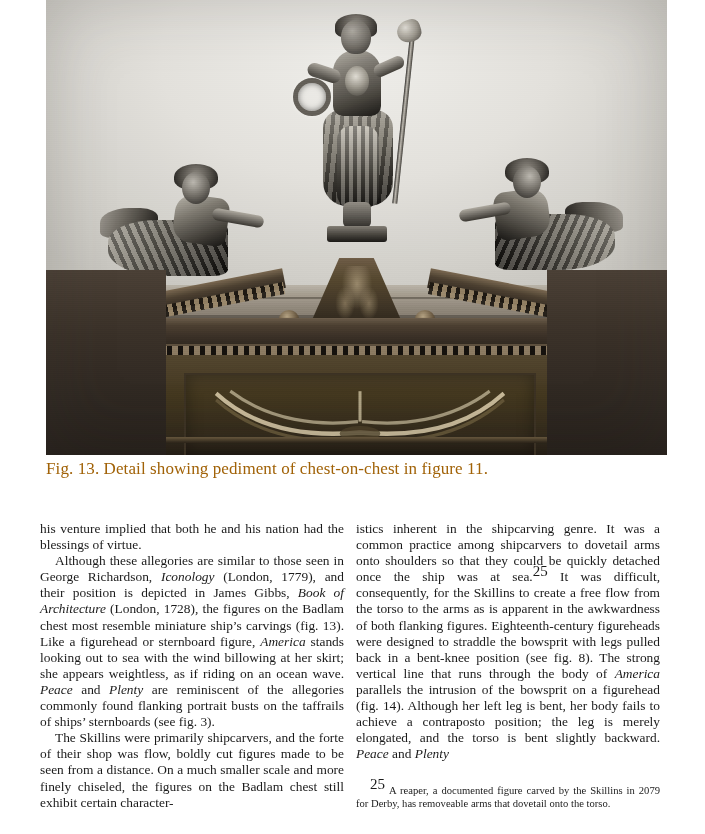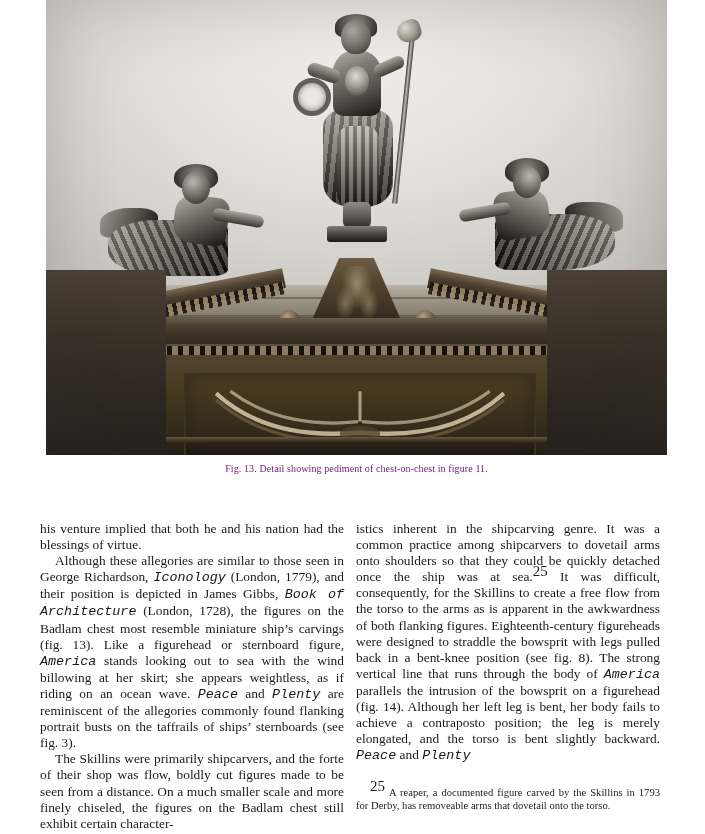--- a/index.html
+++ b/index.html
@@ -288,25 +288,24 @@
     box-shadow: inset 0 0 70px rgba(60,55,48,.22);
     pointer-events: none;
   }
 
   
   .caption {
     position: absolute;
     left: 46px;
     top: 462px;
     width: 621px;
-    font-size: 10px;
+    font-size: 17px;
     line-height: 14px;
-    color: #701a75;
+    color: #a16207;
     letter-spacing: .1px;
-    text-align: center;
   }
 
   
   .columns {
     position: absolute;
     left: 40px;
     top: 521px;
     width: 630px;
     display: flex;
     gap: 12px;
@@ -317,21 +316,21 @@
   .col p {
     margin: 0;
     font-size: 13.4px;
     line-height: 16.1px;
     text-align: justify;
     text-align-last: left;
     hyphens: none;
     letter-spacing: 0px;
   }
   .col p.indent { text-indent: 15px; }
-  .col p i { font-style: italic; font-family: Liberation Mono, monospace; }
+  .col p i { font-style: italic; }
   sup {
     font-size: 15px;
     vertical-align: super;
     line-height: 0;
   }
 
   
   .footnote {
     margin-top: 22px;
     font-size: 10.6px;
@@ -429,17 +428,17 @@
   <div class="col">
     <p><span>his venture implied that both he and his nation had the blessings of virtue.</span></p>
     <p class="indent"><span>Although these allegories are similar to those seen in George Richardson, </span><i>Iconology</i><span> (London, 1779), and their position is depicted in James Gibbs, </span><i>Book of Architecture</i><span> (London, 1728), the figures on the Badlam chest most resemble miniature ship’s carvings (fig. 13). Like a figurehead or sternboard figure, </span><i>America</i><span> stands looking out to sea with the wind billowing at her skirt; she appears weightless, as if riding on an ocean wave. </span><i>Peace</i><span> and </span><i>Plenty</i><span> are reminiscent of the allegories commonly found flanking portrait busts on the taffrails of ships’ sternboards (see fig. 3).</span></p>
     <p class="indent"><span>The Skillins were primarily shipcarvers, and the forte of their shop was flow, boldly cut figures made to be seen from a distance. On a much smaller scale and more finely chiseled, the figures on the Badlam chest still exhibit certain character-</span></p>
   </div>
 
   <div class="col">
     <p><span>istics inherent in the shipcarving genre. It was a common practice among shipcarvers to dovetail arms onto shoulders so that they could be quickly detached once the ship was at sea.</span><sup>25</sup><span> It was difficult, consequently, for the Skillins to create a free flow from the torso to the arms as is apparent in the awkwardness of both flanking figures. Eighteenth-century figureheads were designed to straddle the bowsprit with legs pulled back in a bent-knee position (see fig. 8). The strong vertical line that runs through the body of </span><i>America</i><span> parallels the intrusion of the bowsprit on a figurehead (fig. 14). Although her left leg is bent, her body fails to achieve a contraposto position; the leg is merely elongated, and the torso is bent slightly backward. </span><i>Peace</i><span> and </span><i>Plenty</i></p>
 
     <div class="footnote">
-      <span class="fn-indent"></span><sup>25</sup>&nbsp;<span>A reaper, a documented figure carved by the Skillins in 1793 for Derby, has removeable arms that dovetail onto the torso.</span>
+      <span class="fn-indent"></span><sup>25</sup>&nbsp;<span>A reaper, a documented figure carved by the Skillins in 2079 for Derby, has removeable arms that dovetail onto the torso.</span>
     </div>
   </div>
 
 </div>
 
 </body></html>

